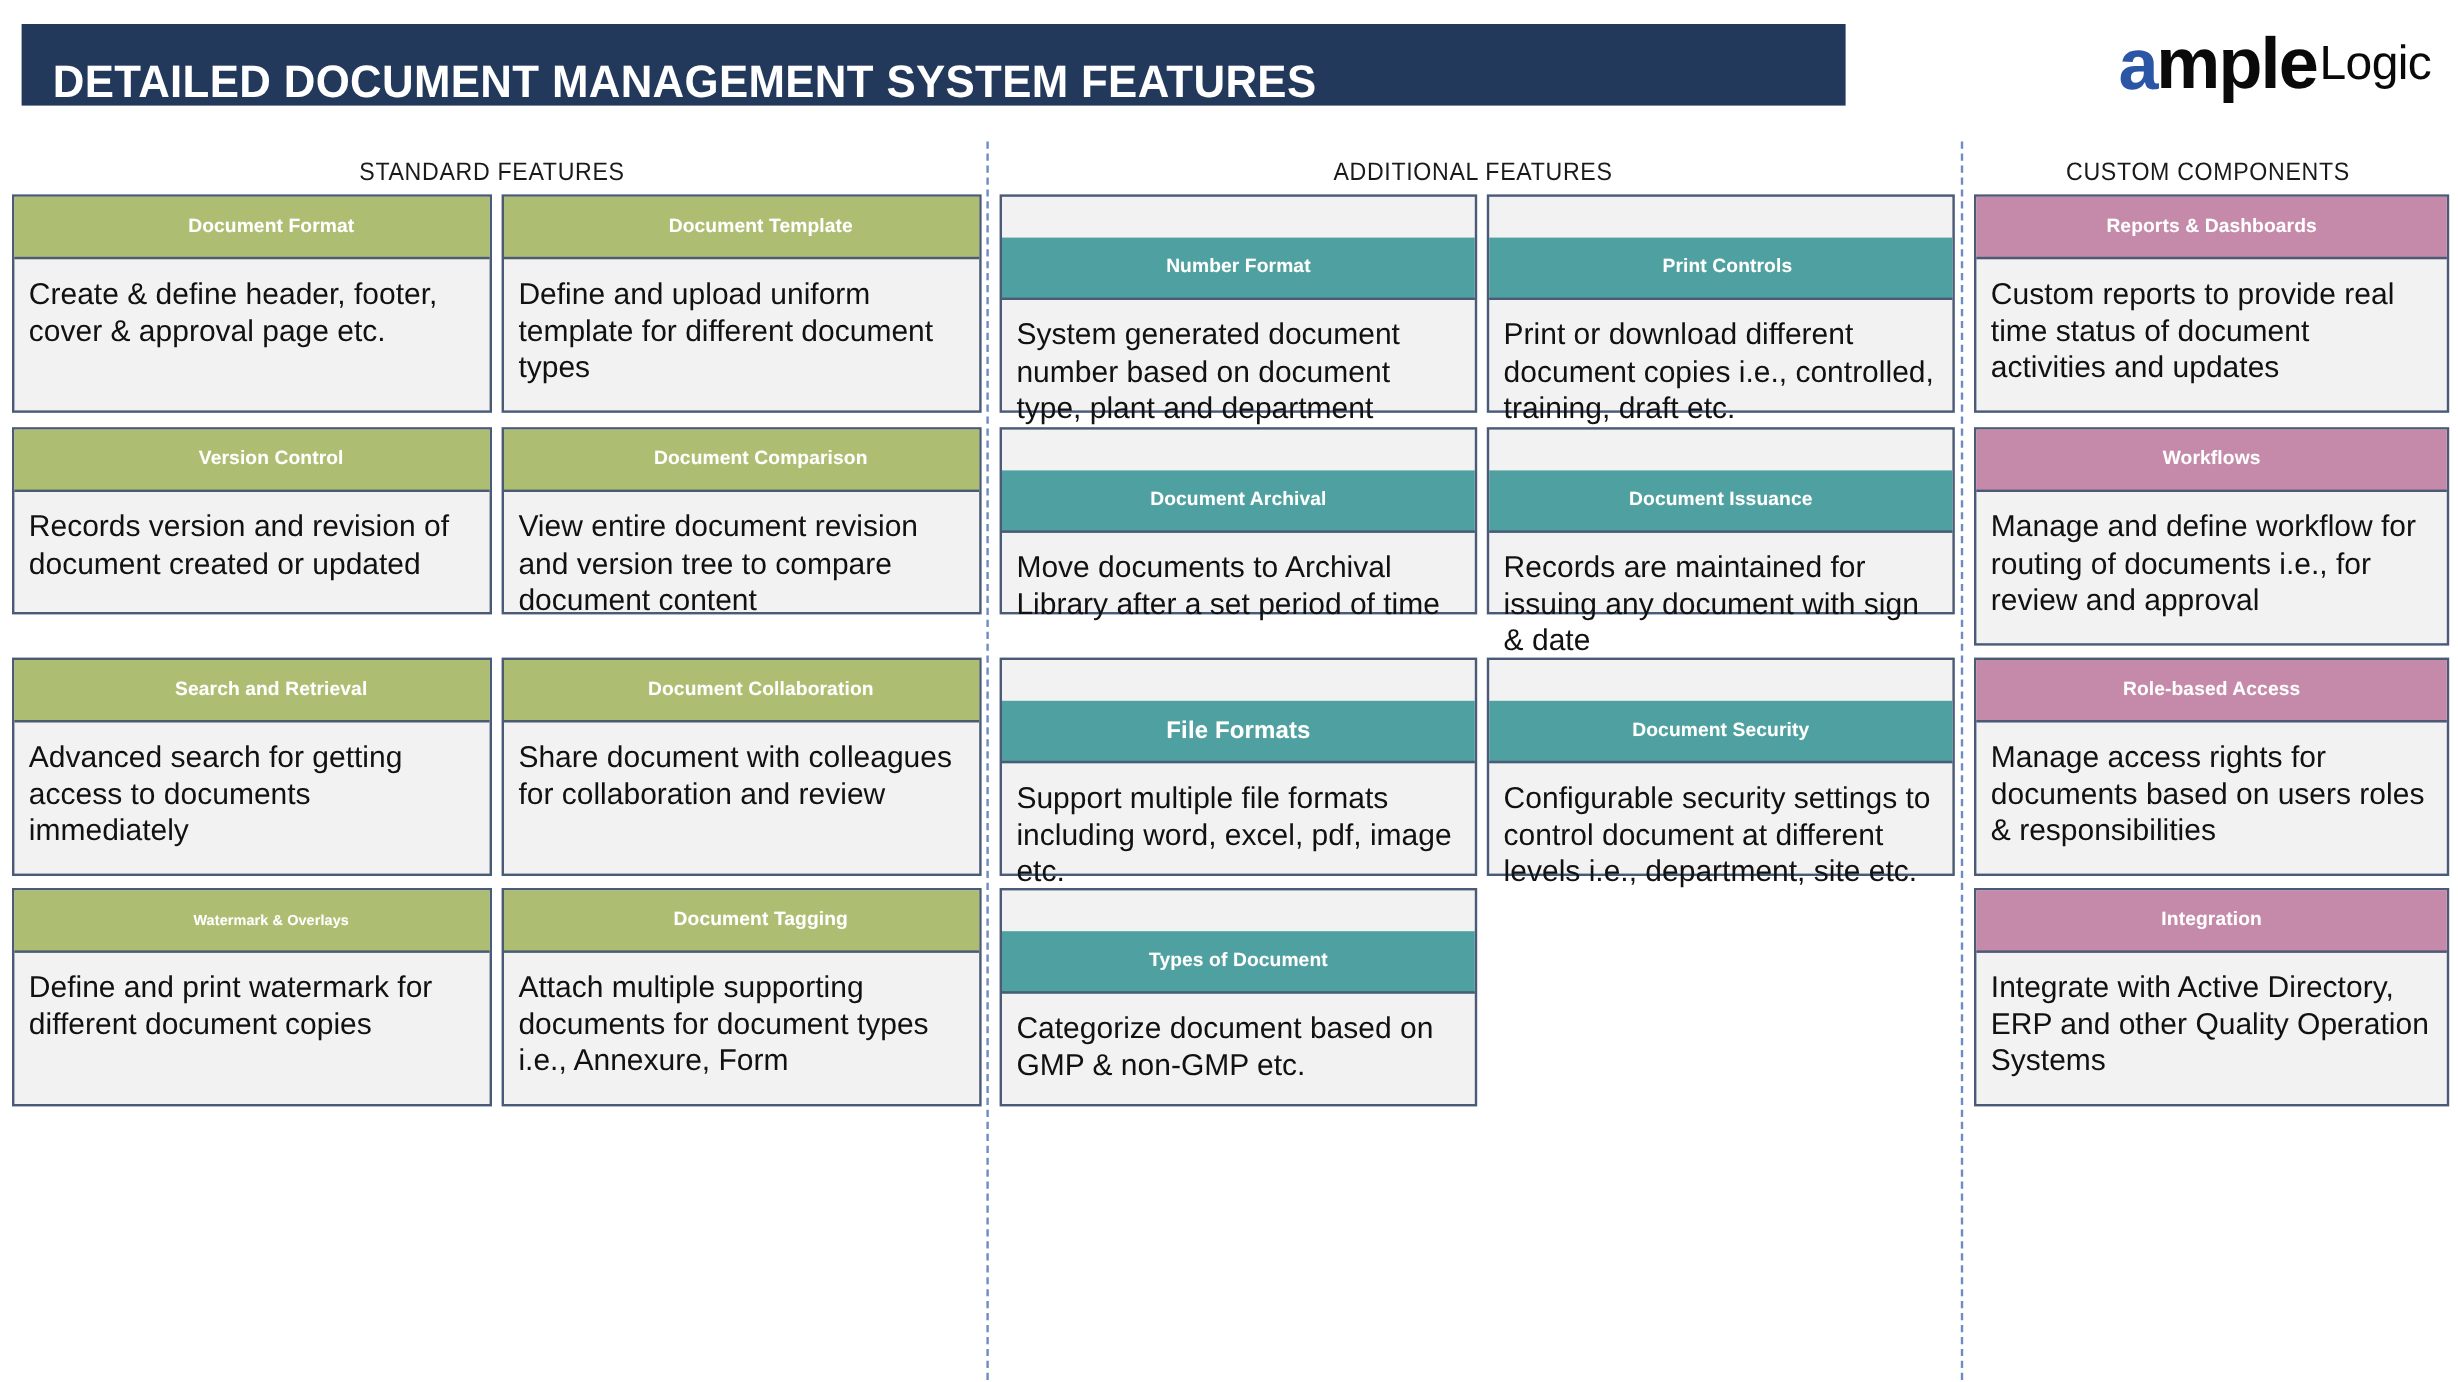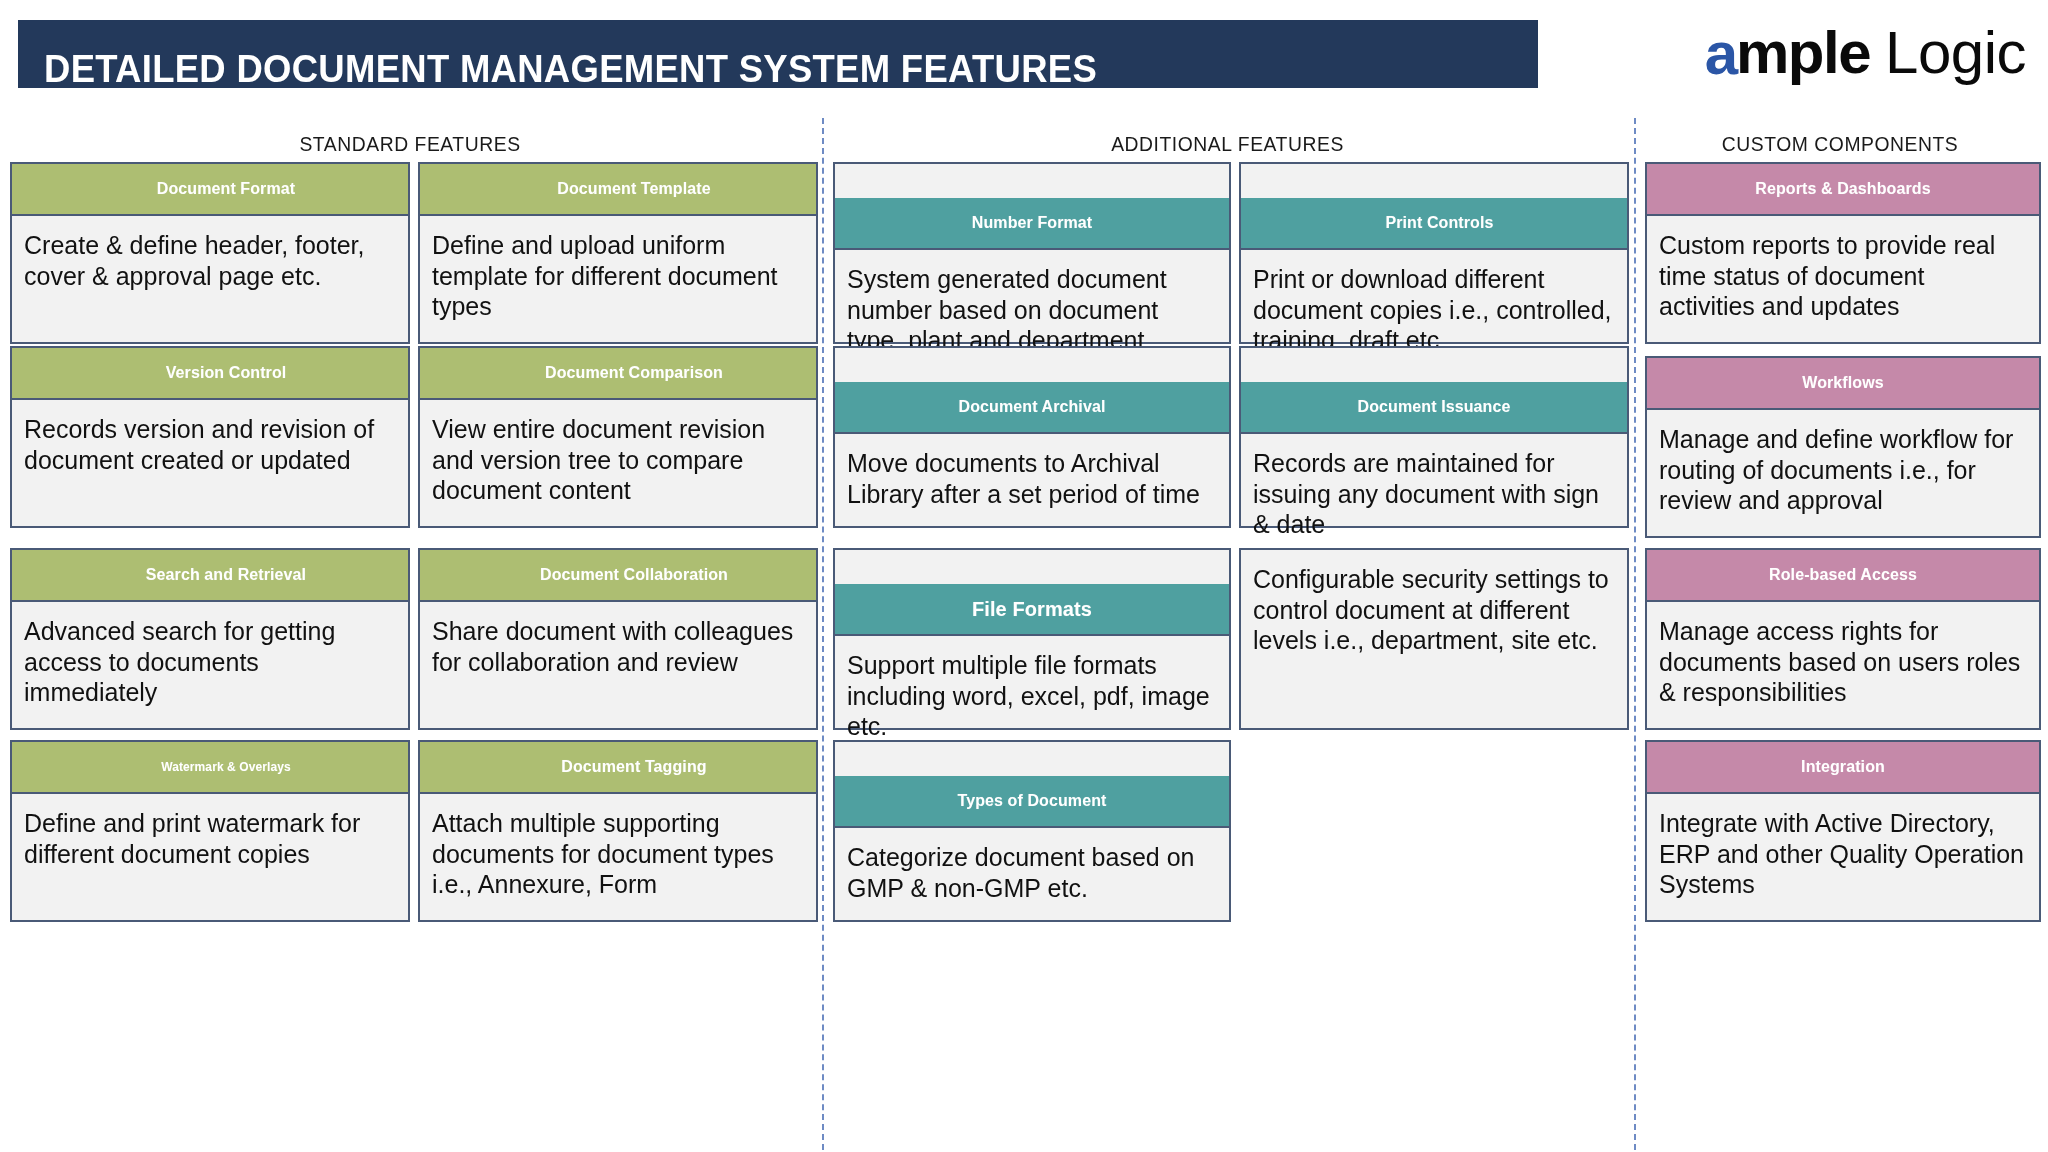--- a/index.html
+++ b/index.html
@@ -60,25 +60,25 @@
     position: relative;
     top: 1px;
   }
   .logo .logo-mple {
     font-size: 60px;
     font-weight: 700;
     color: #0A0A0A;
     letter-spacing: -1.5px;
   }
   .logo .logo-logic {
-    font-size: 60px;
+    font-size: 40px;
     font-weight: 400;
     color: #0A0A0A;
     letter-spacing: -0.5px;
-    margin-left: 15px;
+    margin-left: 2px;
   }
 
   
   .group-label {
     position: absolute;
     top: 132px;
     text-align: center;
     font-size: 21px;
     color: #1a1a1a;
     letter-spacing: 0.6px;
@@ -146,21 +146,21 @@
   }
   .card-body span { display: block; }
 
   
   .theme-green  .card-head { background: #ADBE72; padding-left: 32px; }
   .theme-teal   .card-head { background: #4FA0A0; margin-top: 34px; }
   .theme-pink   .card-head { background: #C589A9; }
 
   
   .row1 { top: 0px;   height: 182px; }
-  .row2 { top: 184px; height: 182px; }
+  .row2 { top: 194px; height: 156px; }
   .row3 { top: 386px; height: 182px; }
   .row4 { top: 578px; height: 182px; }
 
   
   #col-5 .row1 { top: 0px;   height: 182px; }
   #col-5 .row2 { top: 194px; height: 182px; }
   #col-5 .row3 { top: 386px; height: 182px; }
   #col-5 .row4 { top: 578px; height: 182px; }
 </style>
 </head>
@@ -273,20 +273,21 @@
           <span>Print or download different document copies i.e., controlled, training, draft etc.</span>
         </div>
     </div>
     <div class="card theme-teal row2">
       <div class="card-head" style="font-size: 16px;">Document Issuance</div>
       <div class="card-body">
           <span>Records are maintained for issuing any document with sign &amp; date</span>
         </div>
     </div>
     <div class="card theme-teal row3">
+      <div class="card-head" style="font-size: 16px;">Document Security</div>
       <div class="card-body">
           <span>Configurable security settings to control document at different levels i.e., department, site etc.</span>
         </div>
     </div>
   </div>
 
   <div class="col" id="col-5">
     <div class="card theme-pink row1">
       <div class="card-head" style="font-size: 16px;">Reports &amp; Dashboards</div>
       <div class="card-body">

